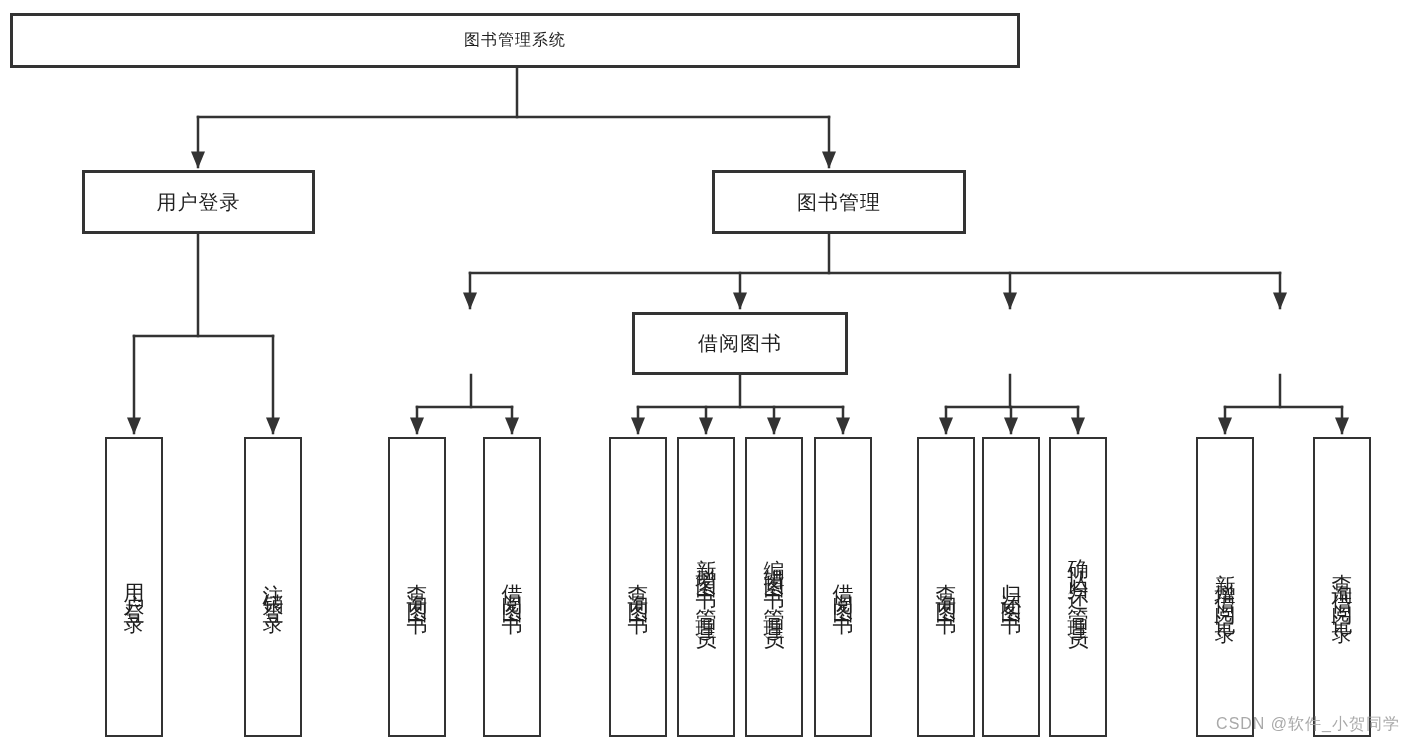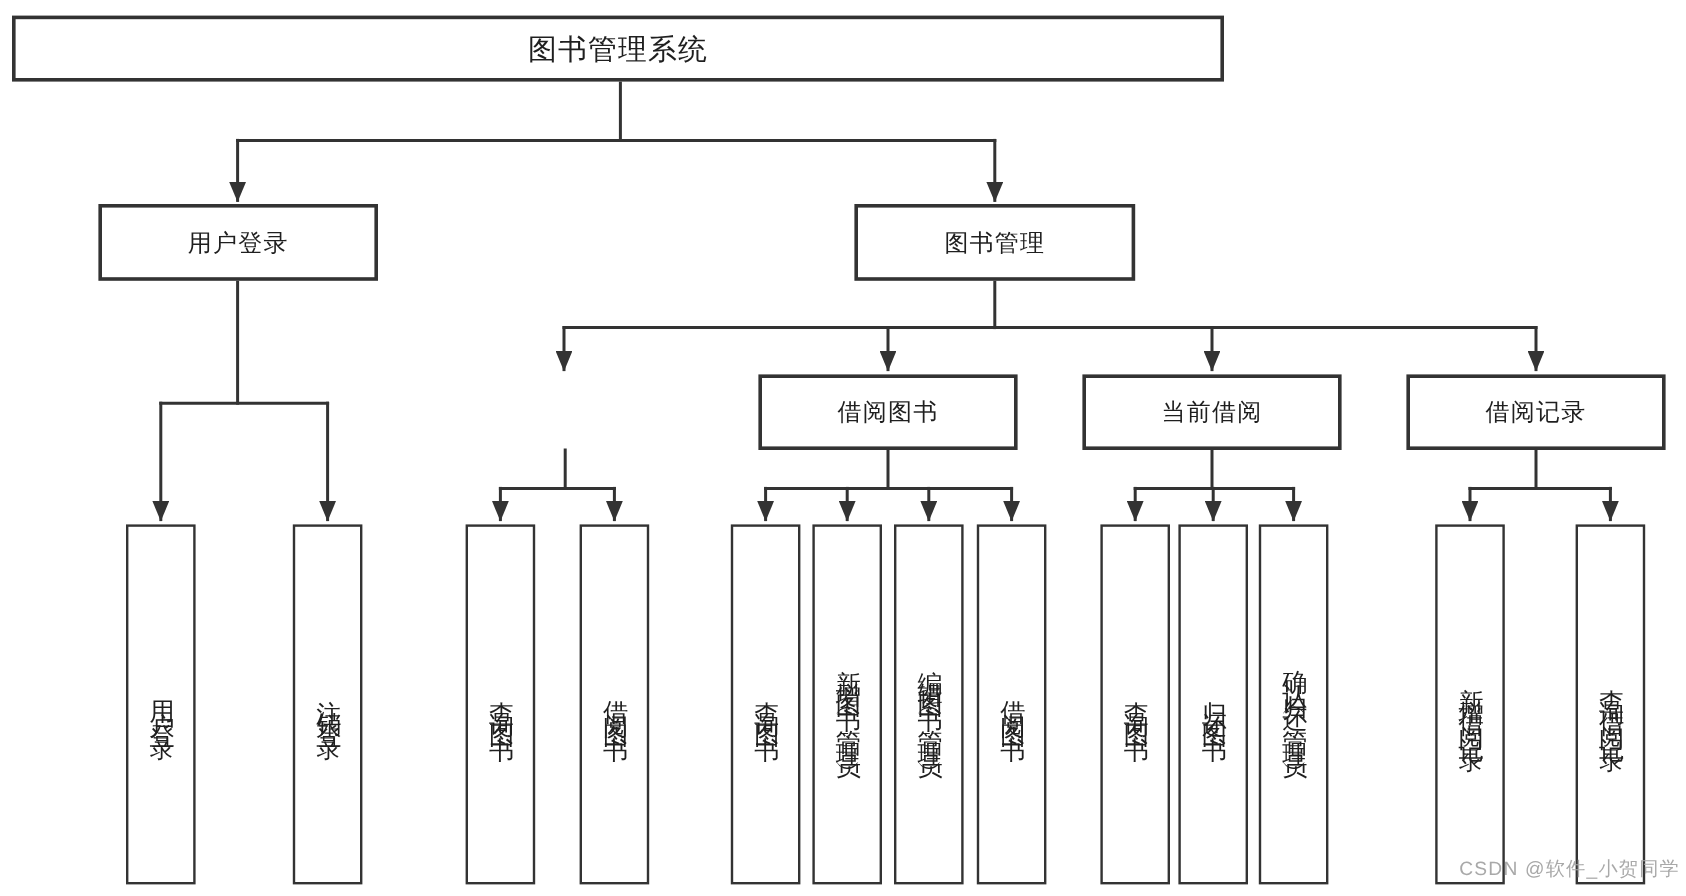--- a/index.html
+++ b/index.html
@@ -12,21 +12,21 @@
   }
   #wires { position:absolute; left:0; top:0; z-index:1; }
   #wires path { stroke:var(--line); stroke-width:2.5; fill:none; stroke-linecap:square; }
   #arrowhead path { fill:var(--line); stroke:none; }
   .node {
     position:absolute; box-sizing:border-box; background:var(--bg); z-index:2;
     display:flex; align-items:center; justify-content:center;
     color:var(--text);
   }
   .hbox { border:3px solid var(--line); font-size:20px; letter-spacing:1px; }
-  .rootbox { border-width:3px; font-size:24px; }
+  .rootbox { border-width:3px; font-size:16px; }
   .vbox {
     border:2px solid var(--line); font-size:21px;
     writing-mode:vertical-rl; text-orientation:mixed;
     letter-spacing:10px; line-height:52px;
   }
   #watermark {
     position:absolute; right:5px; top:714px; z-index:5;
     font-size:16px; color:var(--wm); letter-spacing:1px; white-space:nowrap;
   }
 </style>
@@ -93,25 +93,23 @@
       <path d="M1280,375 V407"></path>
       <path d="M1225,407 H1342"></path>
       <path d="M1225,407 V433" marker-end="url(#arrowhead)"></path>
       <path d="M1342,407 V433" marker-end="url(#arrowhead)"></path>
     </g>
   </svg>
 
   <div class="node hbox rootbox" style="left:10px; top:13px; width:1010px; height:55px;">图书管理系统</div>
 
   <div class="node hbox" style="left:82px; top:170px; width:233px; height:64px;">用户登录</div>
-  <div class="node hbox" style="left:712px; top:170px; width:234px; height:64px;">图书管理</div>
+  <div class="node hbox" style="left:712px; top:170px; width:254px; height:64px;">图书管理</div>
 
   <div class="node hbox" style="left:632px; top:312px; width:216px; height:63px;">借阅图书</div>
-  <div class="node hbox" style="left:902px; top:312px; width:216px; height:63px;">当前借阅</div>
-  <div class="node hbox" style="left:1172px; top:312px; width:216px; height:63px;">借阅记录</div>
 
   <div class="node vbox" style="left:105px; top:437px; width:58px; height:300px;">用户登录</div>
   <div class="node vbox" style="left:244px; top:437px; width:58px; height:300px;">注销登录</div>
 
   <div class="node vbox" style="left:388px; top:437px; width:58px; height:300px;">查询图书</div>
   <div class="node vbox" style="left:483px; top:437px; width:58px; height:300px;">借阅图书</div>
 
   <div class="node vbox" style="left:609px; top:437px; width:58px; height:300px;">查询图书</div>
   <div class="node vbox" style="left:677px; top:437px; width:58px; height:300px;">新增图书（管理员）</div>
   <div class="node vbox" style="left:745px; top:437px; width:58px; height:300px;">编辑图书（管理员）</div>

